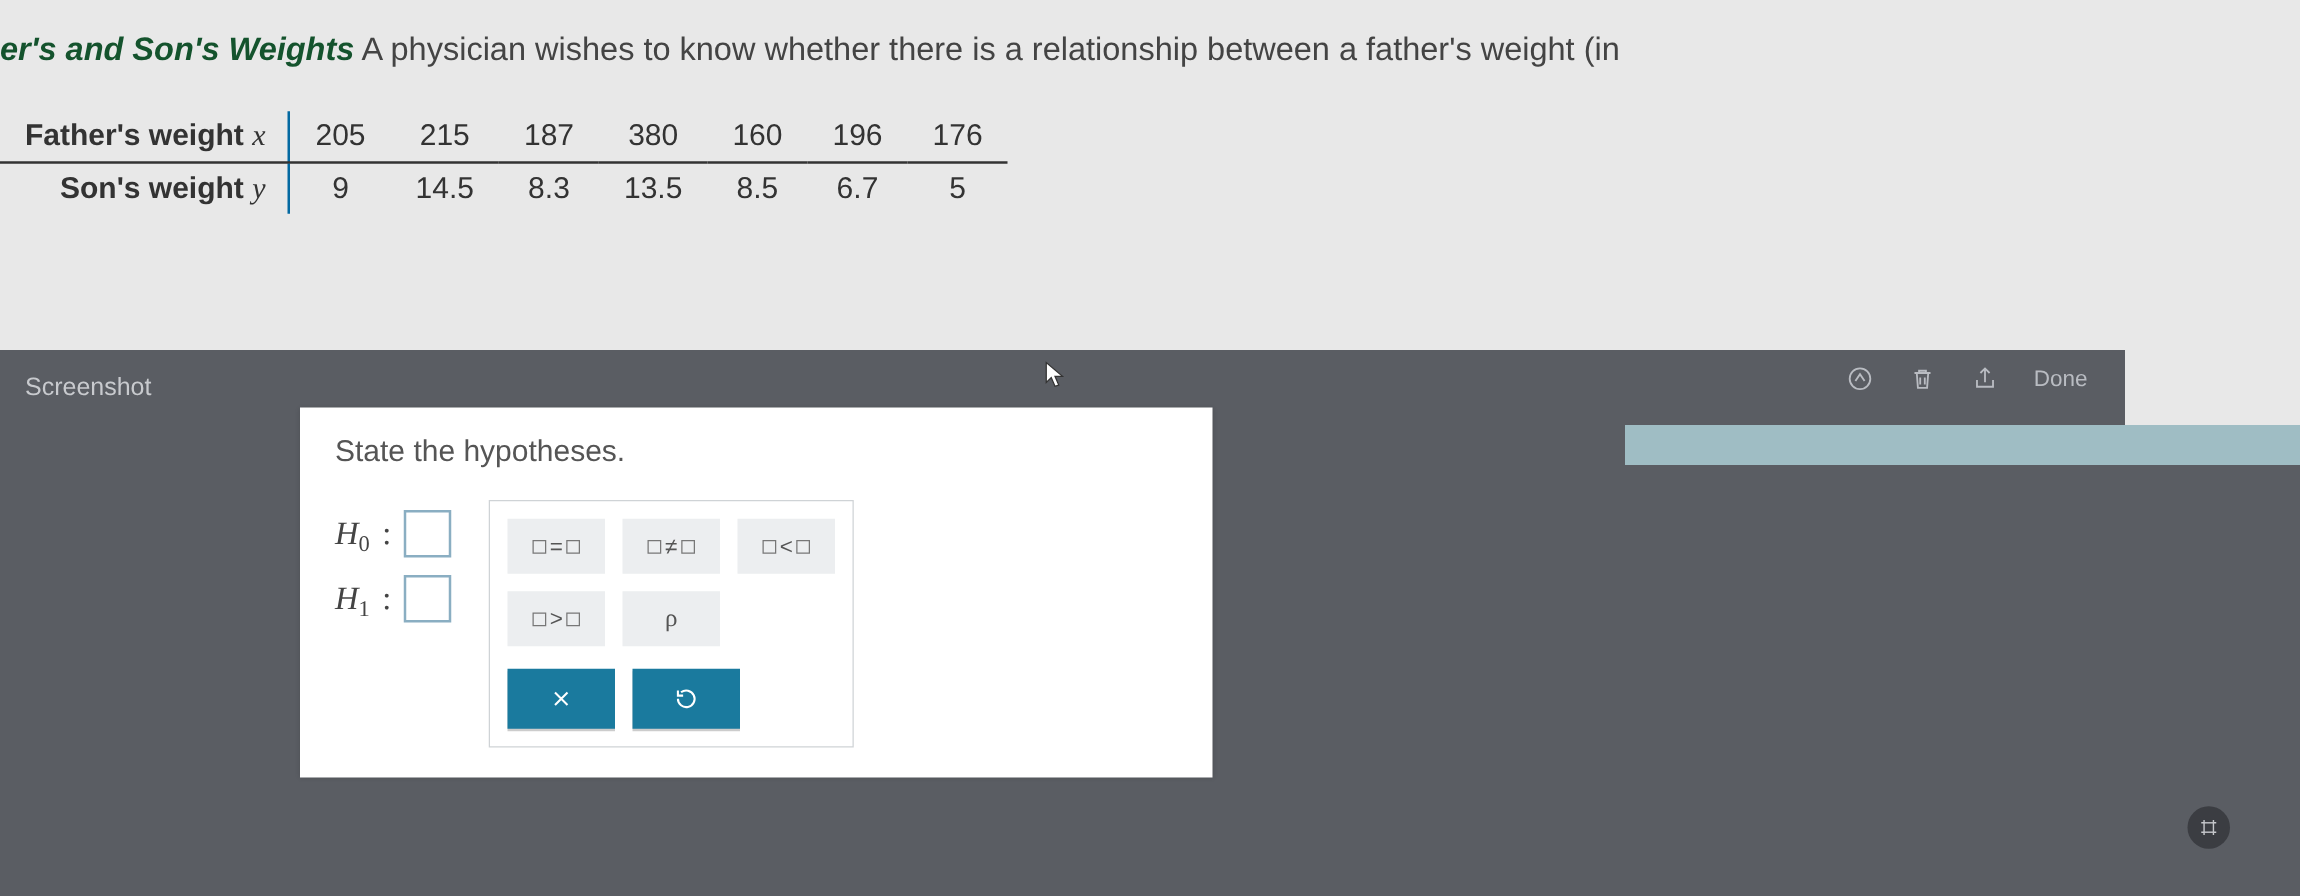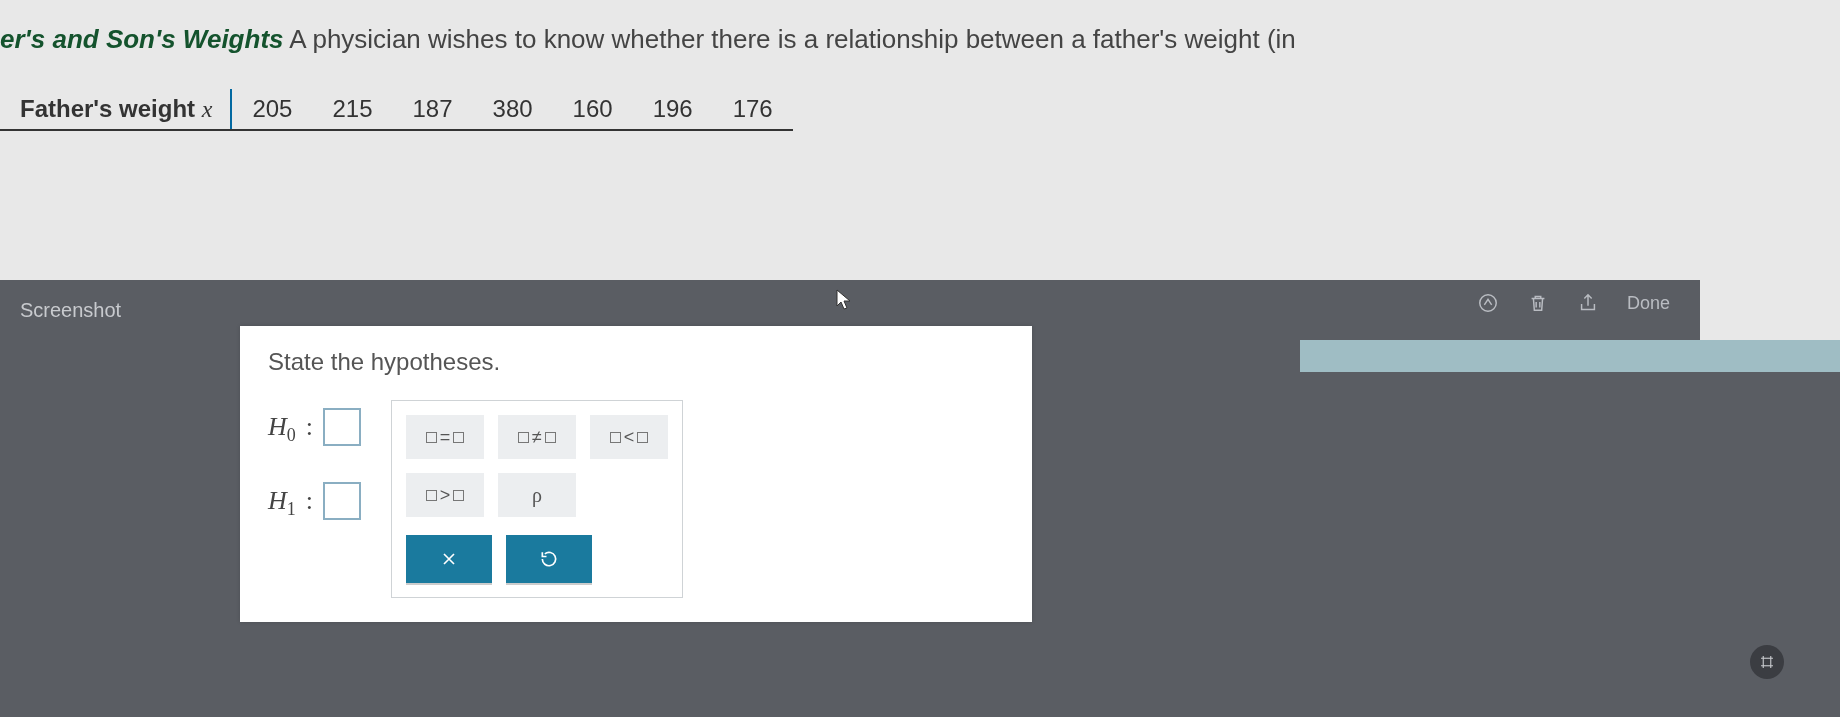--- a/index.html
+++ b/index.html
@@ -103,39 +103,39 @@
       right: 0;
       top: 340px;
       width: 540px;
       height: 32px;
       background: #9fbdc4;
     }
     .hypothesis-card {
       position: absolute;
       left: 240px;
       top: 326px;
-      width: 792px;
+      width: 730px;
       background: #fff;
       padding: 22px 28px 24px 28px;
       box-shadow: 0 0 4px rgba(0,0,0,0.15);
     }
     .card-title {
       font-size: 24px;
       color: #555;
       margin-bottom: 24px;
     }
     .hyp-row {
       display: flex;
       align-items: flex-start;
       gap: 30px;
     }
     .hyp-labels {
       display: flex;
       flex-direction: column;
-      gap: 36px;
+      gap: 14px;
       padding-top: 8px;
     }
     .hyp-line {
       display: flex;
       align-items: center;
       gap: 10px;
       font-family: 'Times New Roman', serif;
       font-size: 26px;
       color: #444;
     }
@@ -243,20 +243,32 @@
       <span>Father's weight </span><span class="var-x">x</span>
     </td>
     <td>205</td>
     <td>215</td>
     <td>187</td>
     <td>380</td>
     <td>160</td>
     <td>196</td>
     <td>176</td>
   </tr>
+  <tr>
+    <td class="row-label">
+      <span>Son's weight </span><span class="var-y">y</span>
+    </td>
+    <td>9</td>
+    <td>14.5</td>
+    <td>8.3</td>
+    <td>13.5</td>
+    <td>8.5</td>
+    <td>6.7</td>
+    <td>5</td>
+  </tr>
 </tbody>
   </table>
 
 <div class="screenshot-bar">
   <span>Screenshot</span>
   <div class="toolbar-right">
     <div class="toolbar-icon">
       <svg viewBox="0 0 24 24" width="22" height="22">
           <circle cx="12" cy="12" r="9"></circle>
           <path d="M8 14 L12 8 L16 14"></path>

